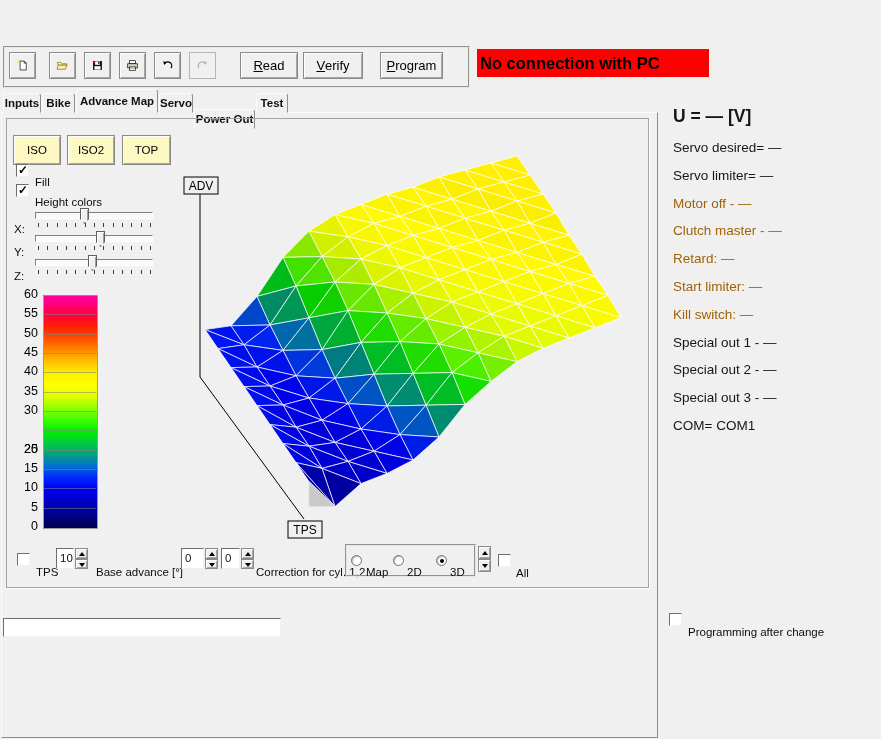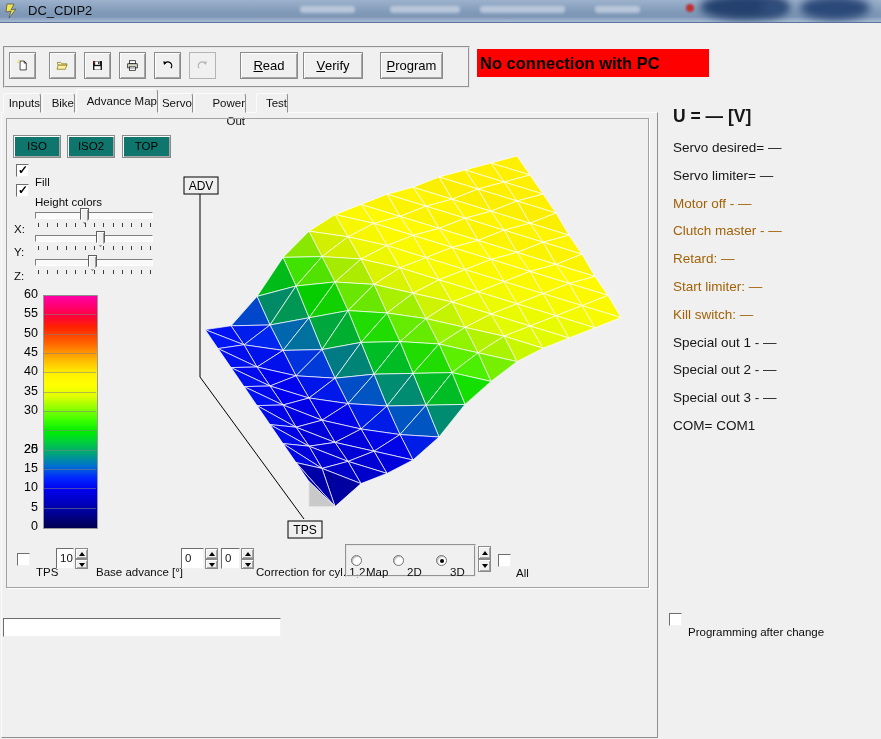--- a/index.html
+++ b/index.html
@@ -25,31 +25,31 @@
   #toolbox{left:3px;top:46px;width:463px;height:38px;border:2px groove #e6e6e6;background:#f0f0f0;}
   .tbtn{position:absolute;top:52px;height:27px;background:#f0f0f0;border:1px solid #8a8a8a;
         box-shadow:inset 1px 1px 0 #fdfdfd,inset -1px -1px 0 #a6a6a6;box-sizing:border-box;
         display:flex;align-items:center;justify-content:center;}
   .tbtn.txt{font-size:13px;color:#000;}
   .tbtn.dis{border-color:#b5b5b5;box-shadow:none;}
   #status{left:477px;top:49px;width:232px;height:28px;color:#000;font-weight:bold;
           font-size:16.5px;line-height:28px;padding-left:3px;box-sizing:border-box;}
 
   
-  .tab{position:absolute;box-sizing:border-box;background:#f0f0f0;text-align:right;
+  .tab{position:absolute;box-sizing:border-box;background:#f0f0f0;text-align:center;
        font-size:11.5px;border:1px solid;border-color:#fbfbfb #8e8e8e #f0f0f0 #fbfbfb;
-       border-radius:3px 3px 0 0;top:93px;height:20px;line-height:18px;z-index:3;}
+       border-radius:3px 3px 0 0;top:93px;height:20px;line-height:18px;z-index:3;font-weight:bold;}
   .tab.sel{top:89px;height:24px;line-height:22px;z-index:5;}
   #tabpage{left:1px;top:112px;width:657px;height:626px;box-sizing:border-box;background:#f0f0f0;
        border:1px solid;border-color:#fbfbfb #8e8e8e #8e8e8e #fbfbfb;z-index:2;}
 
   
   #panel{left:6px;top:118px;width:643px;height:470px;box-sizing:border-box;
          border:1px solid #a2a2a2;box-shadow:1px 1px 0 #fff;z-index:4;}
-  .mini-btn{position:absolute;top:135px;height:23px;box-sizing:border-box;background:#0f766e;
+  .mini-btn{position:absolute;top:135px;height:30px;box-sizing:border-box;background:#fef9c3;
         border:1px solid #8a8a8a;box-shadow:inset 1px 1px 0 #fdfdfd,inset -1px -1px 0 #a6a6a6;
         font-size:11.5px;text-align:center;line-height:15px;z-index:6;}
   .cbbox{position:absolute;width:13px;height:13px;background:#fff;box-sizing:border-box;
         border:1px solid;border-color:#6e6e6e #f2f2f2 #f2f2f2 #6e6e6e;z-index:6;}
   .cbbox.on::after{content:"✓";position:absolute;left:1px;top:-2px;font-size:12px;font-weight:bold;color:#000;}
   .lbl{position:absolute;font-size:11.5px;color:#0c0c0c;z-index:6;white-space:nowrap;margin-top:12px;}
 
   
   .slider{position:absolute;z-index:6;}
   .track{position:absolute;left:0;top:0;width:118px;height:7px;background:#fafafa;box-sizing:border-box;
@@ -98,34 +98,20 @@
   #rpm-input{left:3px;top:618px;width:278px;height:19px;background:#fff;box-sizing:border-box;
      border:1px solid;border-color:#6e6e6e #f2f2f2 #f2f2f2 #6e6e6e;font-size:12px;padding-left:3px;z-index:6;}
   .mid{position:absolute;left:303px;font-size:13.5px;color:#0c0c0c;white-space:nowrap;}
   .mid.b{font-weight:bold;}
 </style>
 </head>
 <body>
 
 <div id="root">
 
-  <div id="titlebar" class="abs">
-    <div class="smudge" style="left:300px;top:6px;width:55px;"></div>
-    <div class="smudge" style="left:390px;top:6px;width:70px;"></div>
-    <div class="smudge" style="left:480px;top:6px;width:85px;"></div>
-    <div class="smudge" style="left:595px;top:6px;width:45px;"></div>
-    <div class="blob" style="left:700px;top:-6px;width:90px;height:26px;background:#23406e;"></div>
-    <div class="blob" style="left:800px;top:-4px;width:70px;height:24px;background:#2a4878;"></div>
-    <div class="blob" style="left:760px;top:2px;width:26px;height:12px;background:#33517f;"></div>
-    <div class="blob" style="left:686px;top:4px;width:8px;height:8px;background:#c03030;filter:blur(1px);"></div>
-    <svg id="app-icon" viewBox="0 0 16 16">
-      <polygon points="2,1 9,1 6,7 11,6 4,15 6,8 1,9" fill="#f2e648" stroke="#555" stroke-width="0.8"></polygon>
-    </svg>
-    <span id="win-title">DC_CDIP2</span>
-  </div>
 
 
   <div id="toolbox" class="abs"></div>
 
   <button class="tbtn" style="left:9px;width:27px;">
     <svg width="19" height="19" viewBox="0 0 19 19">
       <polygon points="6,3 12,3 15,6 15,16 6,16" fill="#fff" stroke="#000" stroke-width="1"></polygon>
       <polyline points="12,3 12,6 15,6" fill="none" stroke="#000" stroke-width="1"></polyline>
       <g stroke="#e8d835" stroke-width="1.4">
           <line x1="3" y1="1.5" x2="5" y2="3.5"></line>
@@ -505,15 +491,15 @@
   <div class="mid" style="top:648px;">Pick-up (CKPS) 1 = —</div>
   <div class="mid" style="top:672px;">Pick-up (CKPS) 2 = —</div>
 
   <div class="cbbox abs" style="left:669px;top:613px;"></div>
   <span class="lbl" style="left:688px;top:614px;">Programming after change</span>
 
 <div class="tab" style="left: 3px; width: 38px;">Inputs</div>
     <div class="tab" style="left: 42px; width: 33px;">Bike</div>
     <div class="tab sel" style="left: 76px; width: 82px;">Advance Map</div>
     <div class="tab" style="left: 159px; width: 34px;">Servo</div>
-    <div class="tab" style="left: 194px; width: 52px;">Power Out</div>
+    <div class="tab" style="left: 194px; width: 61px; margin-top: 16px;">Power Out</div>
     <div class="tab" style="left: 256px; width: 32px;">Test</div>
   </div>
 
 </body></html>

